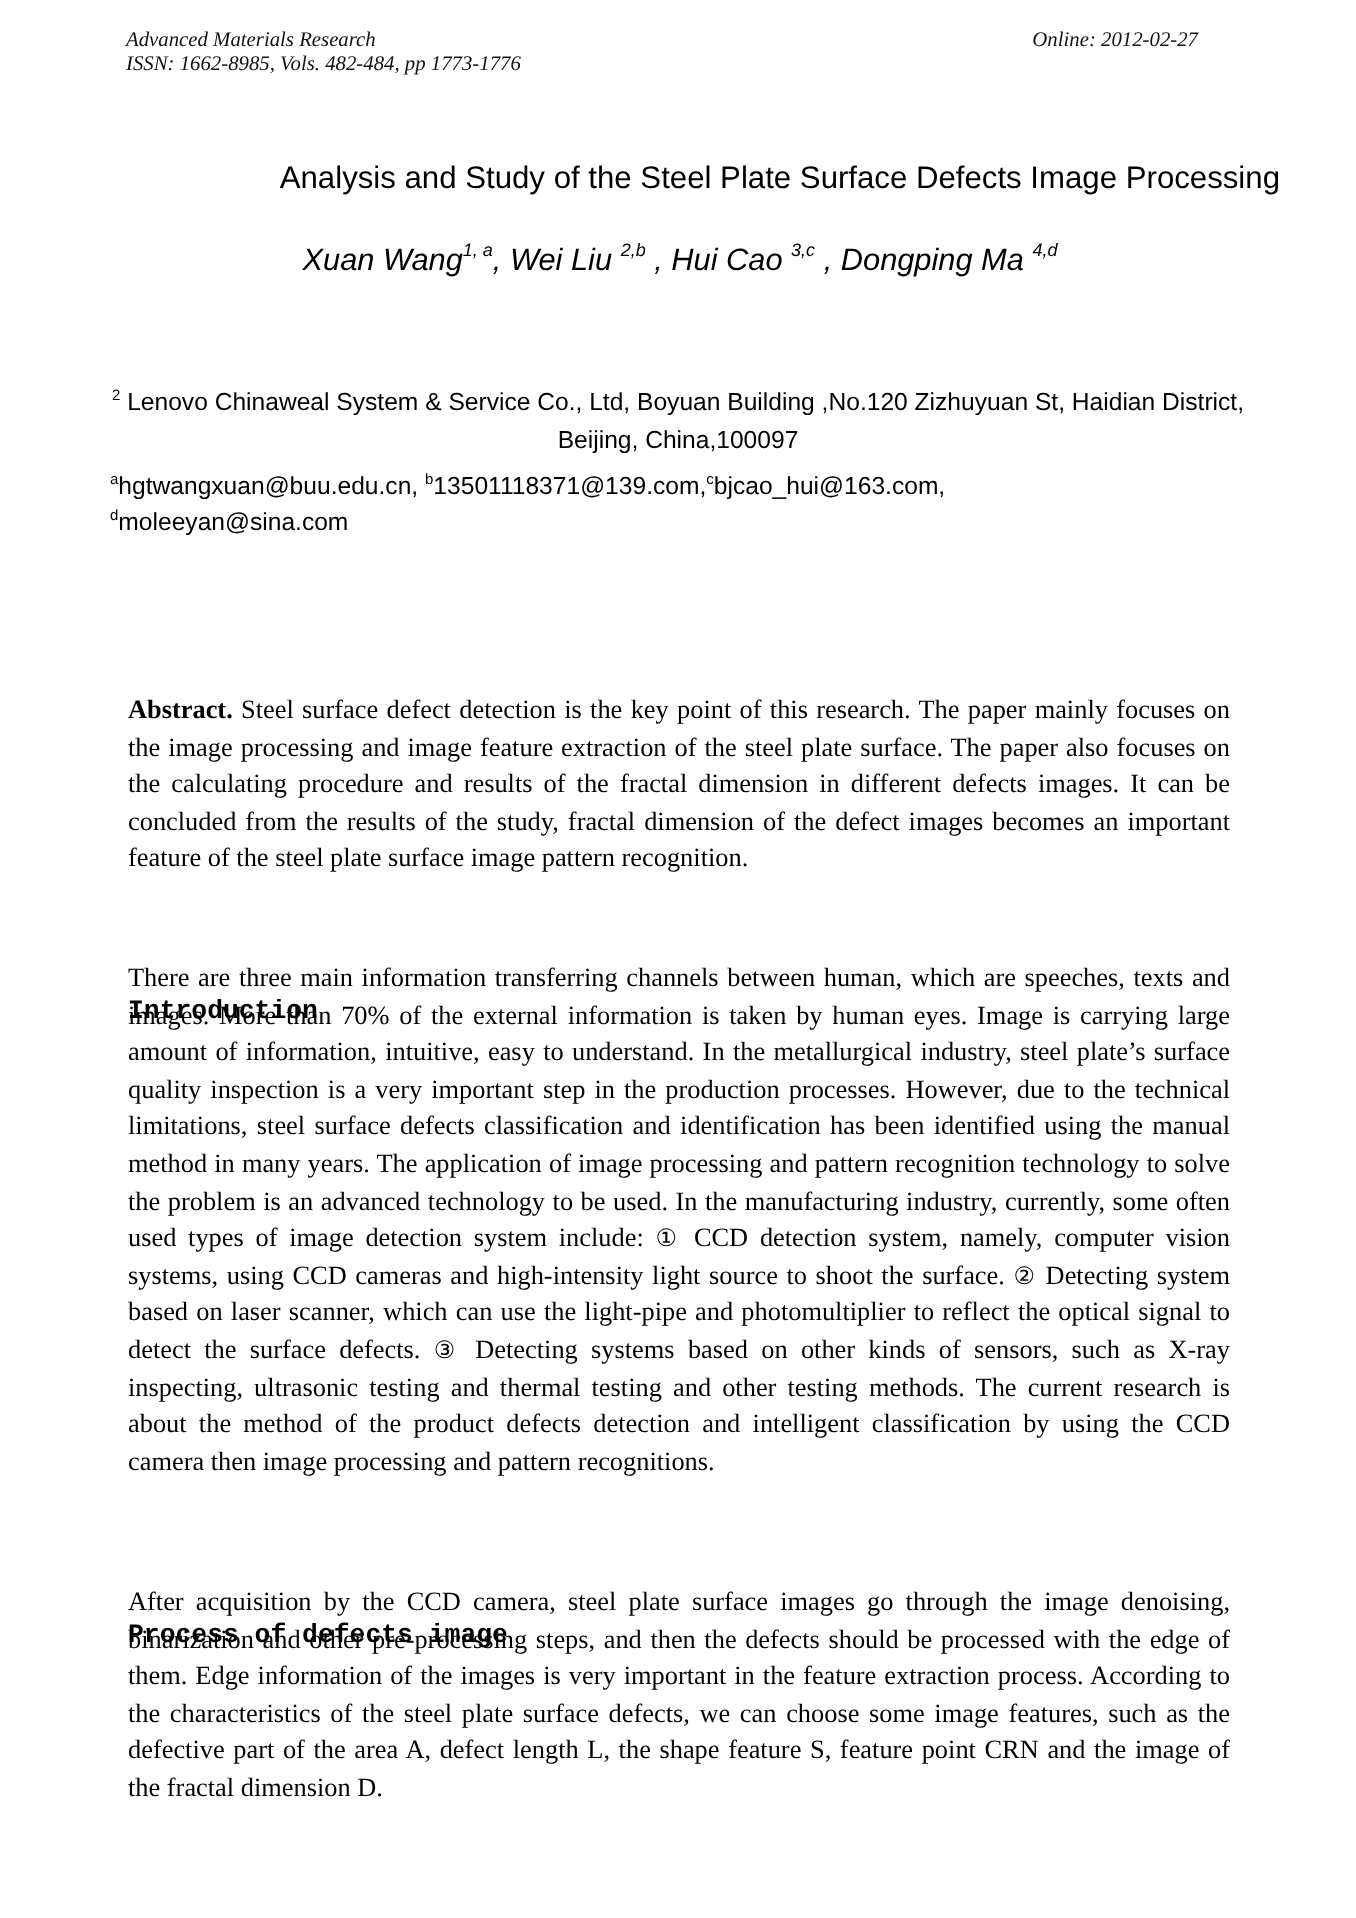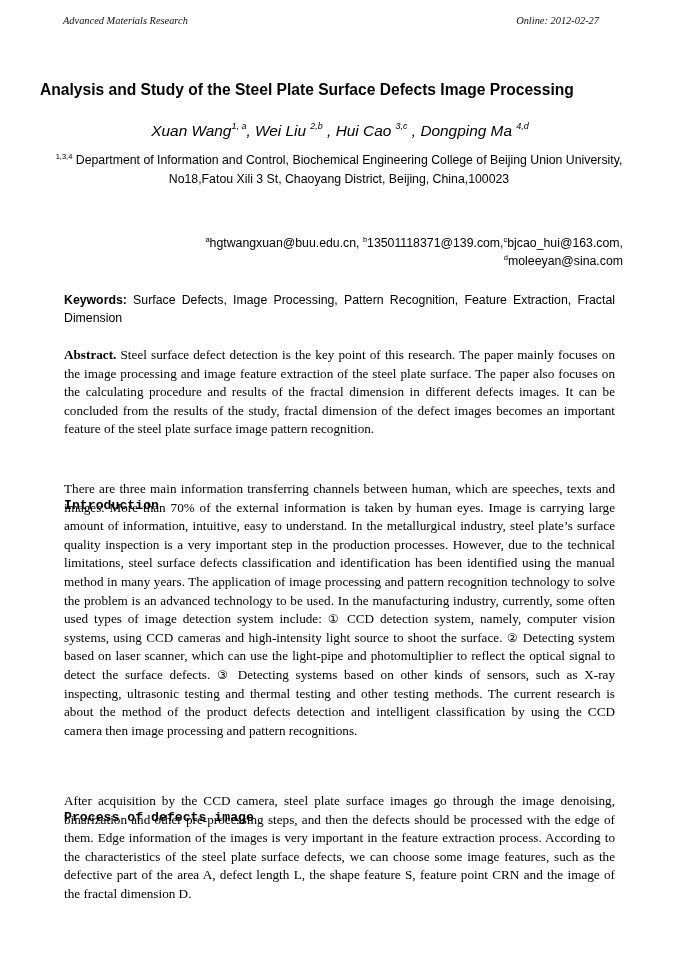--- a/index.html
+++ b/index.html
@@ -4,32 +4,32 @@
 <style>
   html, body { margin: 0; padding: 0; background: #ffffff; }
   body { width: 678px; height: 959px; position: relative; overflow: hidden; color: #000; }
   .page { position: absolute; left: 0; top: 0; width: 678px; height: 765px; }
 
   .hdr { position: absolute; left: 63px; top: 15px; width: 552px;
          font-family: "Liberation Serif", serif; font-style: italic; font-size: 10.4px; line-height: 11.6px; color: #111; }
   .hdr-left div { white-space: nowrap; }
   .hdr-right { position: absolute; right: 16px; top: 0; white-space: nowrap; }
 
-  .title { position: absolute; left: 40px; top: 80px; width: 600px; text-align: left;
-           font-family: "Liberation Sans", sans-serif; font-weight: bold; font-size: 15.6px; line-height: 19px; }
+  .title { position: absolute; left: 40px; top: 80px; width: 600px; text-align: right;
+           font-family: "Liberation Sans", sans-serif; font-weight: normal; font-size: 15.6px; line-height: 19px; }
   .authors { position: absolute; left: 40px; top: 121px; width: 600px; text-align: center;
              font-family: "Liberation Sans", sans-serif; font-size: 15.4px; line-height: 20px; white-space: nowrap; font-style: italic; }
   .authors sup { font-size: 9px; vertical-align: 7px; line-height: 0; }
 
   .affil { position: absolute; left: 55px; width: 568px; text-align: center;
            font-family: "Liberation Sans", sans-serif; font-size: 12.3px; line-height: 18.5px; }
   .affil sup { font-size: 7.5px; vertical-align: 5px; line-height: 0; }
   .affil1 { top: 151px; }
   .affil2 { top: 192px; }
-  .emails { position: absolute; left: 55px; top: 234px; width: 568px; text-align: right;
+  .emails { position: absolute; left: 55px; top: 234px; width: 568px; text-align: left;
             font-family: "Liberation Sans", sans-serif; font-size: 12.3px; line-height: 18px; }
   .emails sup { font-size: 7.5px; vertical-align: 5px; line-height: 0; }
 
   .keywords { position: absolute; left: 64px; top: 291px; width: 551px; text-align: justify;
               font-family: "Liberation Sans", sans-serif; font-size: 12.3px; line-height: 18.3px; }
   .keywords b { font-weight: bold; }
 
   .body-text { font-family: "Liberation Serif", serif; font-size: 13.2px; line-height: 18.6px; text-align: justify; }
   .abstract { position: absolute; left: 64px; top: 346px; width: 551px; }
   .section-head { position: absolute; left: 64px; font-family: Liberation Mono, monospace; font-weight: bold; font-size: 13.2px; margin-top: 43px; }
@@ -40,35 +40,35 @@
   .circ { font-family: "DejaVu Sans", sans-serif; font-size: 12px; }
 </style>
 </head>
 <body>
 
 <div class="page">
 
   <div class="hdr">
     <div class="hdr-left">
       <div>Advanced Materials Research</div>
+      <div>ISSN: 1662-8985, Vols. 482-484, pp 1773-1776</div>
     </div>
     <div class="hdr-right">Online: 2012-02-27</div>
   </div>
 
   <div class="title">
     <div>Analysis and Study of the Steel Plate Surface Defects Image Processing</div>
   </div>
 
   <div class="authors"><span>Xuan Wang</span><sup>1, a</sup><span>, </span><span>Wei Liu </span><sup>2,b</sup><span> , </span><span>Hui Cao </span><sup>3,c</sup><span> , </span><span>Dongping Ma </span><sup>4,d</sup></div>
 
-  <div class="affil affil1"><sup>1,3,4</sup><span> Department of Information and Control, Biochemical Engineering College of Beijing Union University, No18,Fatou Xili 3 St, Chaoyang District, Beijing, China,100023</span></div>
+  <div class="affil affil2"><sup>2</sup><span> Lenovo Chinaweal System &amp; Service Co., Ltd, Boyuan Building ,No.120 Zizhuyuan St, Haidian District, Beijing, China,100097</span></div>
 
   <div class="emails"><sup>a</sup><span>hgtwangxuan@buu.edu.cn, </span><sup>b</sup><span>13501118371@139.com,</span><sup>c</sup><span>bjcao_hui@163.com,</span><br><sup>d</sup><span>moleeyan@sina.com</span></div>
 
-  <div class="keywords"><b>Keywords:</b><span> Surface Defects, Image Processing, Pattern Recognition, Feature Extraction, Fractal Dimension</span></div>
 
   <div class="abstract body-text"><b>Abstract.</b><span> Steel surface defect detection is the key point of this research. The paper mainly focuses on the image processing and image feature extraction of the steel plate surface. The paper also focuses on the calculating procedure and results of the fractal dimension in different defects images. It can be concluded from the results of the study, fractal dimension of the defect images becomes an important feature of the steel plate surface image pattern recognition.</span></div>
 
   <div class="section-head intro-head">Introduction</div>
   <div class="intro body-text"><span>There are three main information transferring channels between human, which are speeches, texts and images. More than 70% of the external information is taken by human eyes. Image is carrying large amount of information, intuitive, easy to understand. In the metallurgical industry, steel plate’s surface quality inspection is a very important step in the production processes. However, due to the technical limitations, steel surface defects classification and identification has been identified using the manual method in many years. The application of image processing and pattern recognition technology to solve the problem is an advanced technology to be used. In the manufacturing industry, currently, some often used types of image detection system include: </span><span class="circ">①</span><span> CCD detection system, namely, computer vision systems, using CCD cameras and high-intensity light source to shoot the surface. </span><span class="circ">②</span><span> Detecting system based on laser scanner, which can use the light-pipe and photomultiplier to reflect the optical signal to detect the surface defects. </span><span class="circ">③</span><span> Detecting systems based on other kinds of sensors, such as X-ray inspecting, ultrasonic testing and thermal testing and other testing methods. The current research is about the method of the product defects detection and intelligent classification by using the CCD camera then image processing and pattern recognitions.</span></div>
 
   <div class="section-head process-head">Process of defects image</div>
   <div class="process body-text">After acquisition by the CCD camera, steel plate surface images go through the image denoising, binarization and other pre-processing steps, and then the defects should be processed with the edge of them. Edge information of the images is very important in the feature extraction process. According to the characteristics of the steel plate surface defects, we can choose some image features, such as the defective part of the area A, defect length L, the shape feature S, feature point CRN and the image of the fractal dimension D.</div>
 
 </div>

